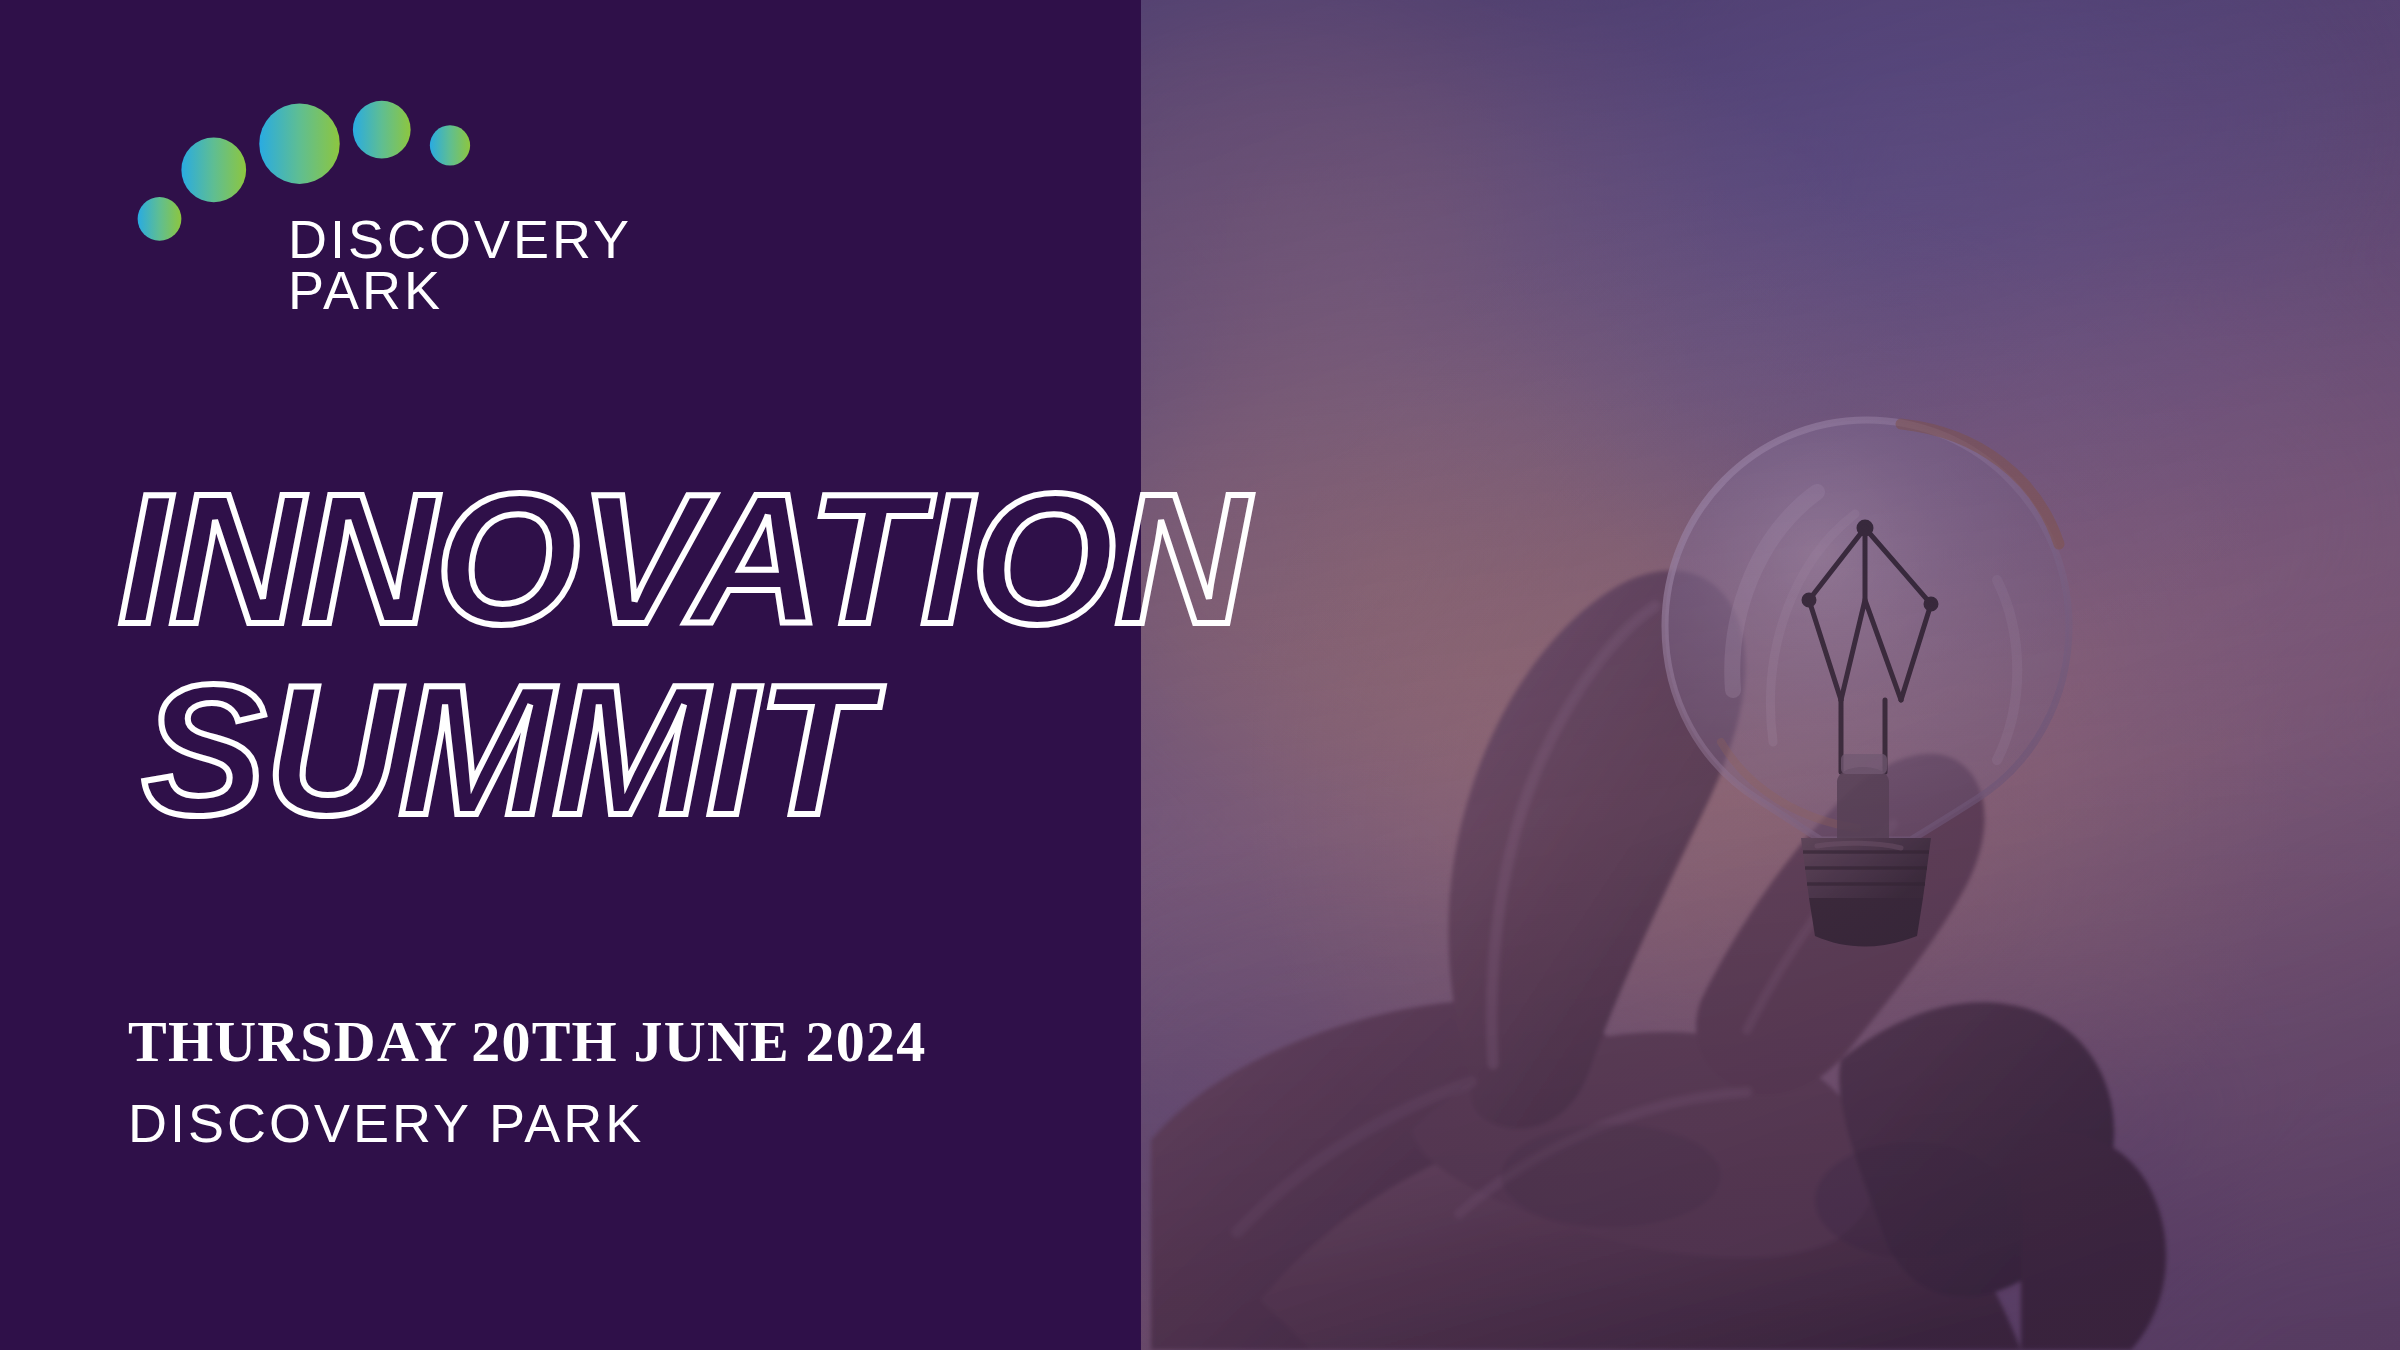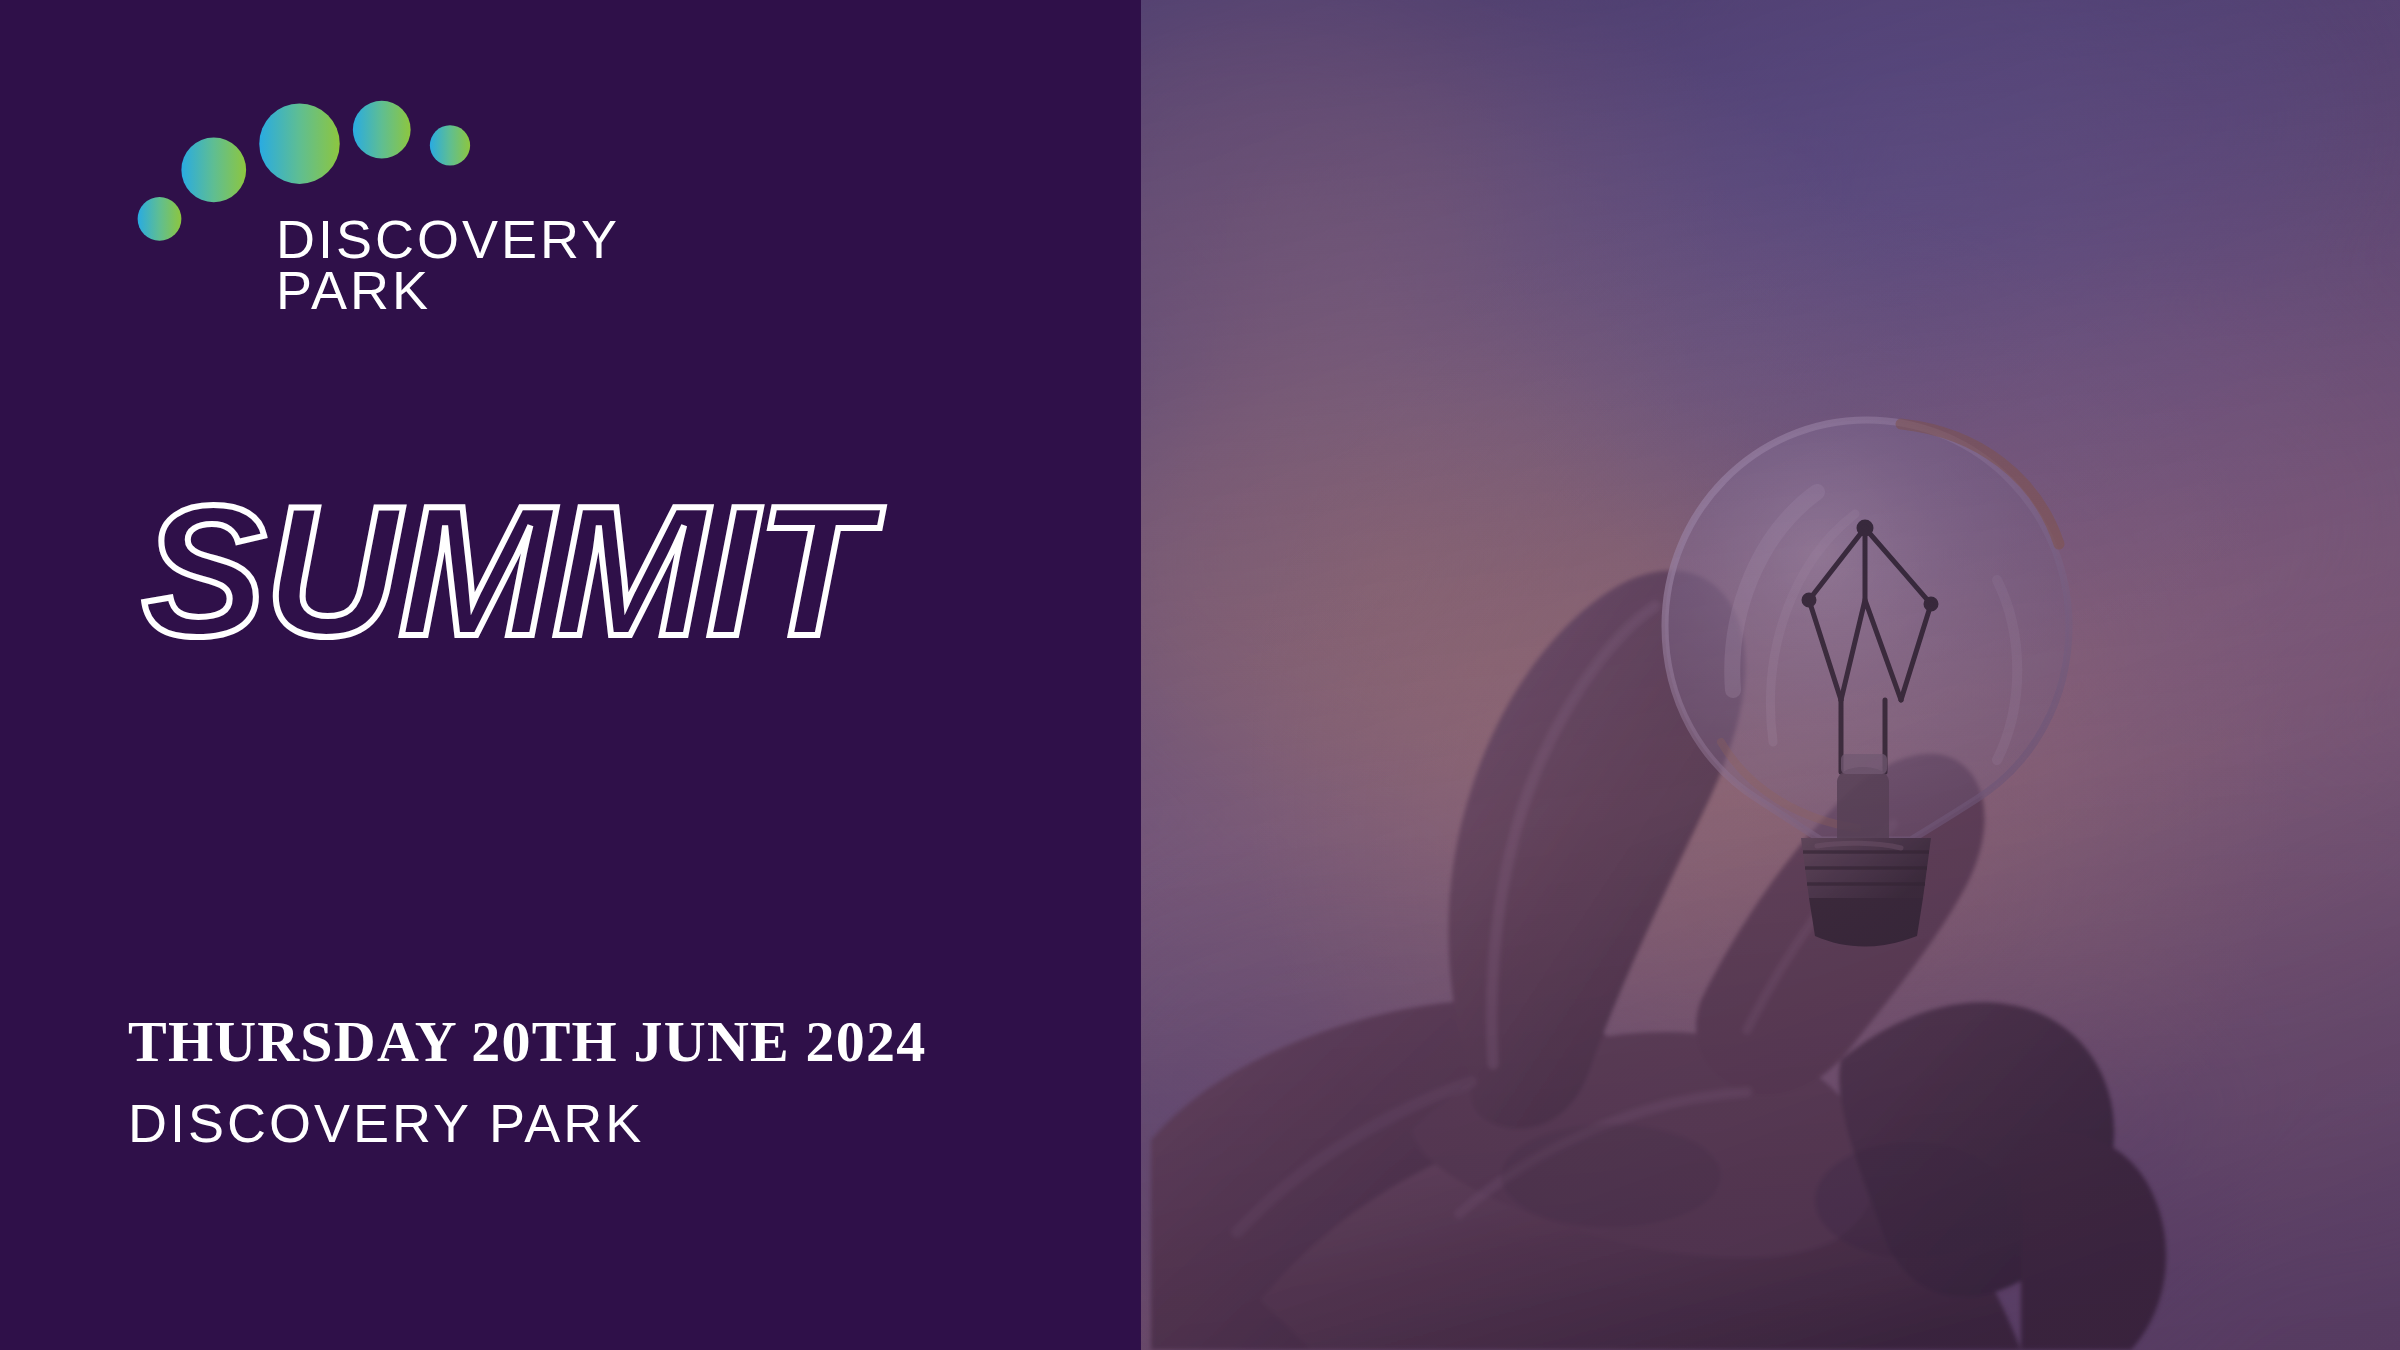--- a/index.html
+++ b/index.html
@@ -59,21 +59,21 @@
     height: 1350px;
     background: #2f1049;
     z-index: 3;
   }
 
   
   .logo { position: absolute; top: 96px; left: 128px; width: 540px; height: 230px; z-index: 6; }
   .logo-dots { position: absolute; top: 0; left: 0; width: 350px; height: 160px; }
   .logo-wordmark {
     position: absolute;
-    left: 148px;
+    left: 160px;
     top: 118px;
     color: #ffffff;
     font-family: "Liberation Sans", sans-serif;
     font-weight: 300;
     font-size: 54px;
     line-height: 0.95;
     letter-spacing: 3.0px;
     white-space: pre-line;
   }
 
@@ -349,20 +349,21 @@
       <circle cx="98" cy="78" r="37" fill="url(#dotG)"></circle>
       <circle cx="196" cy="48" r="46" fill="url(#dotG)"></circle>
       <circle cx="290" cy="32" r="33" fill="url(#dotG)"></circle>
       <circle cx="368" cy="50" r="23" fill="url(#dotG)"></circle>
     </svg>
     <div class="logo-wordmark">DISCOVERY
 PARK</div>
   </div>
 
   <div class="headline">
+    <span class="headline-line l1">INNOVATION</span>
     <span class="headline-line l2">SUMMIT</span>
   </div>
 
   <div class="details">
     <div class="details-date">THURSDAY 20TH JUNE 2024</div>
     <div class="details-venue">DISCOVERY PARK</div>
   </div>
 
 </div>
 

